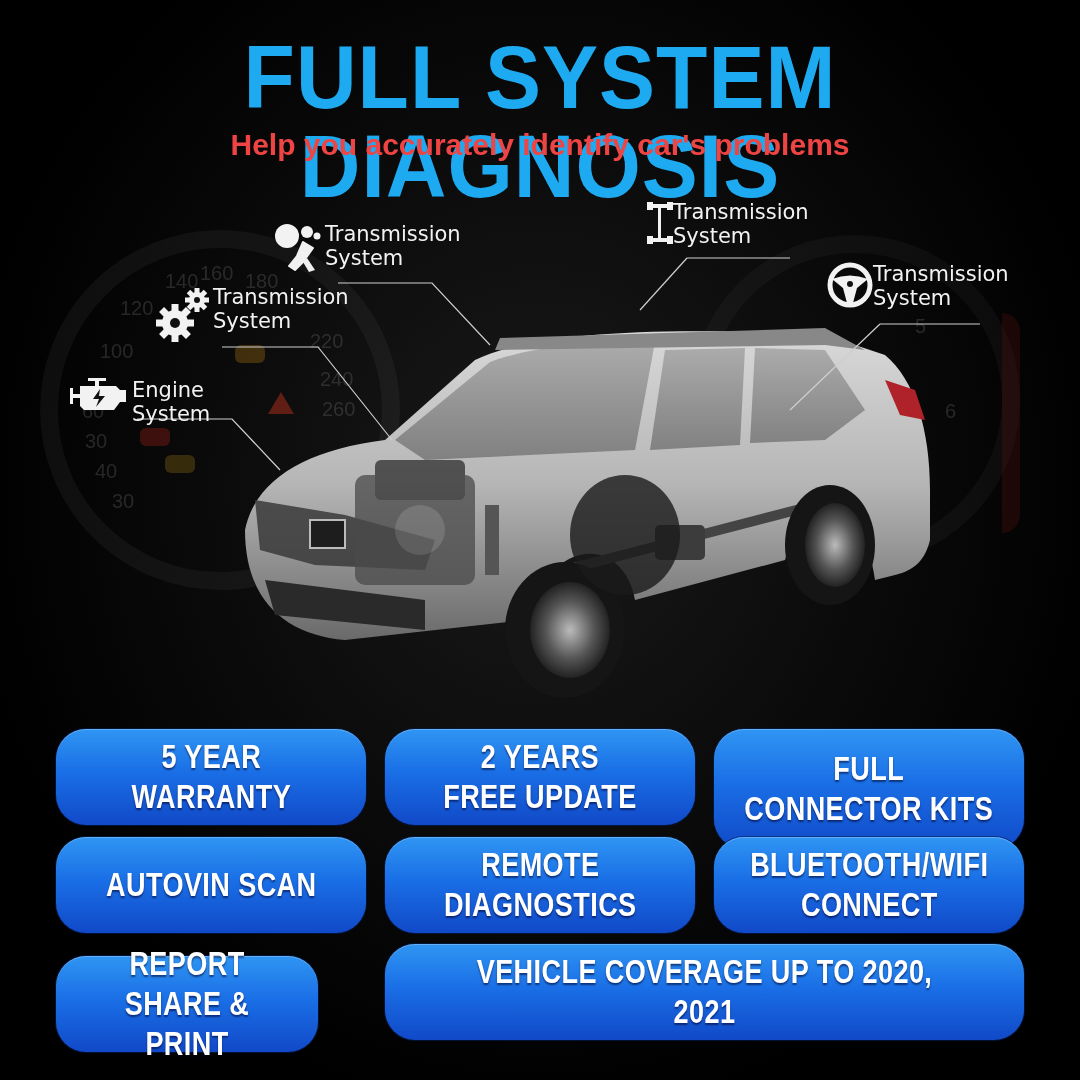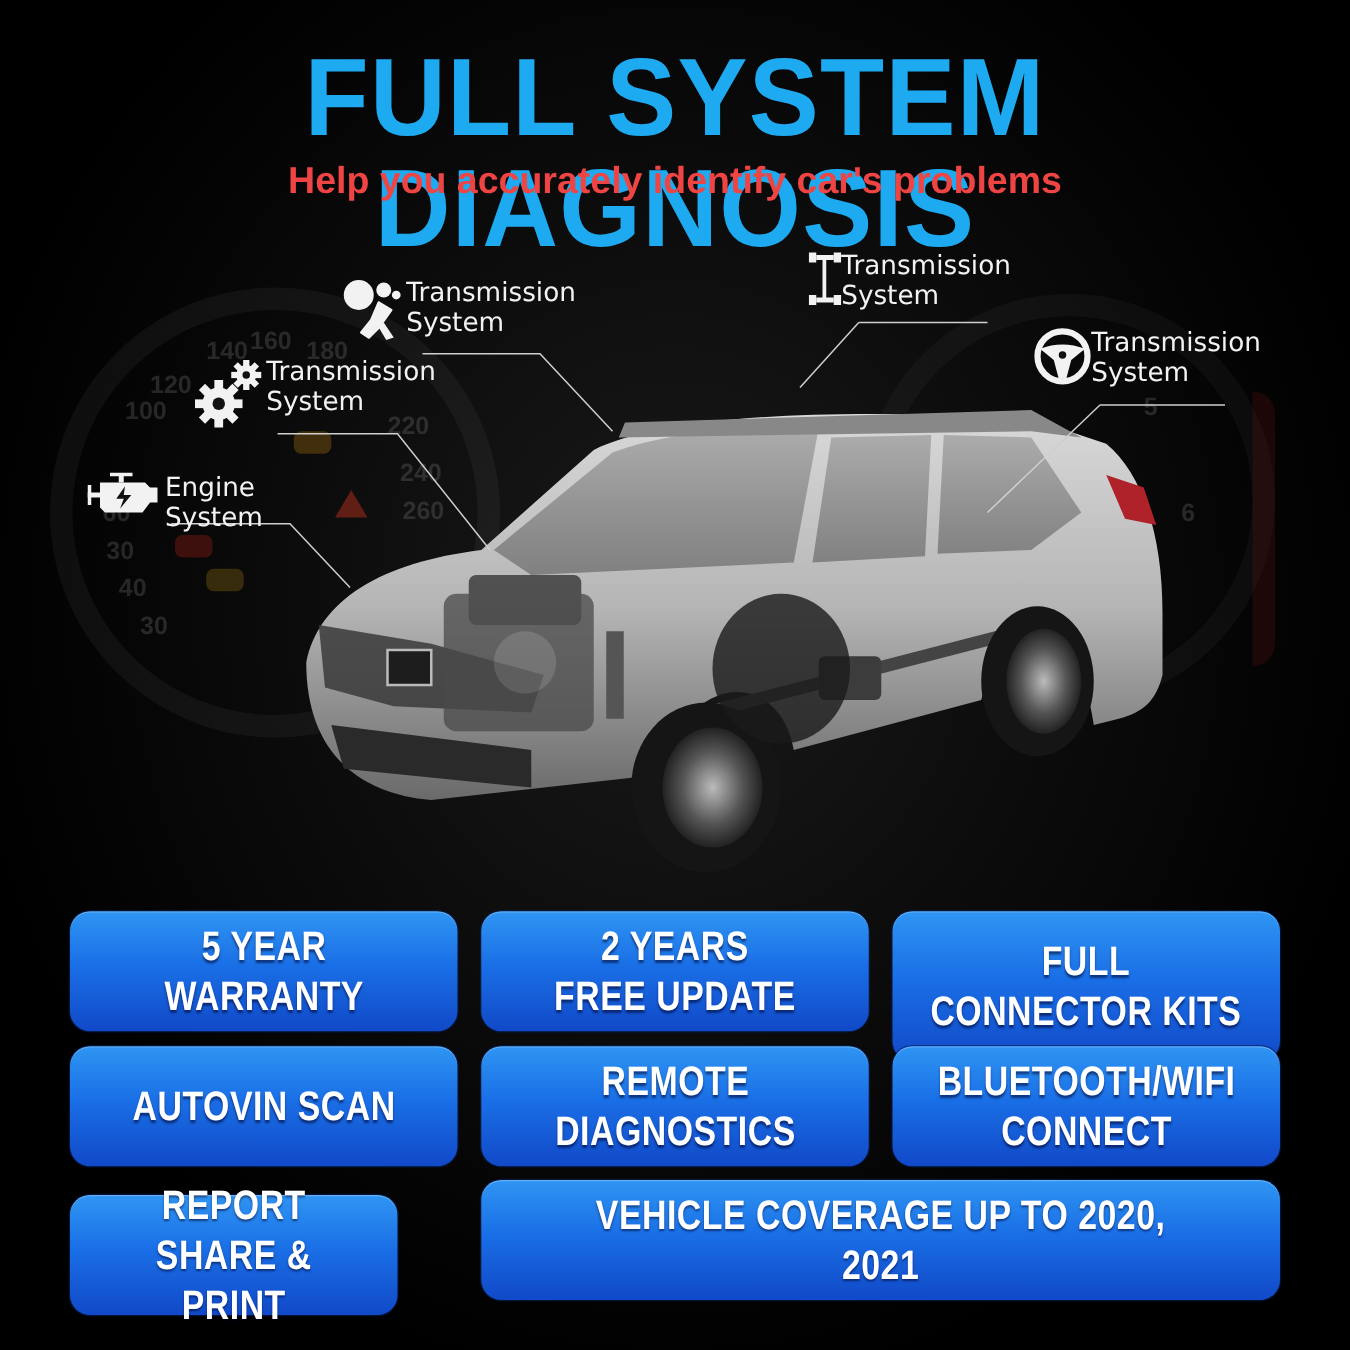--- a/index.html
+++ b/index.html
@@ -4,53 +4,53 @@
 <style>
   * { box-sizing: border-box; margin: 0; padding: 0; }
   html, body { width: 1080px; height: 1080px; background: #000; overflow: hidden; }
   body { position: relative; font-family: "Liberation Sans", sans-serif; color: #fff; }
 
   .bg { position: absolute; inset: 0; background: radial-gradient(ellipse at 50% 45%, #1a1a1a 0%, #0a0a0a 45%, #000 75%); }
   .gauge { position: absolute; border-radius: 50%; border: 18px solid rgba(120,120,120,0.10); }
   .gauge.left { left: 40px; top: 230px; width: 360px; height: 360px; }
   .gauge.right { left: 690px; top: 235px; width: 330px; height: 330px; border-color: rgba(110,110,110,0.08); }
   .gauge.right::after { content: ""; position: absolute; right: -18px; top: 60px; width: 18px; height: 220px; border-radius: 0 200px 200px 0; background: rgba(150,20,20,0.18); }
-  .gauge-num { position: absolute; font-size: 20px; font-weight: bold; color: rgba(140,140,140,0.25); }
+  .gauge-num { position: absolute; font-size: 20px; font-weight: normal; color: rgba(140,140,140,0.25); }
   .warn-tri { position: absolute; left: 268px; top: 392px; width: 0; height: 0; border-left: 13px solid transparent; border-right: 13px solid transparent; border-bottom: 22px solid rgba(200,50,30,0.45); }
   .warn-dot { position: absolute; width: 30px; height: 18px; border-radius: 6px; }
 
   .title { position: absolute; left: 0; top: 38px; width: 1080px; text-align: center;
     font-family: "Liberation Sans", sans-serif; font-weight: bold; font-size: 84px; letter-spacing: 1px;
     color: #1eaaf1; line-height: 1; transform: scaleY(1.05); }
   .subtitle { position: absolute; left: 0; top: 128px; width: 1080px; text-align: center;
     font-weight: bold; font-size: 30px; color: #ef4444; }
 
   .callout { position: absolute; display: flex; align-items: flex-start; gap: 0; }
   .callout .lbl { font-family: "DejaVu Sans", sans-serif; font-size: 21px; line-height: 24px; color: #f2f2f2; }
   .callout svg { display: block; }
   .leader { position: absolute; left: 0; top: 0; width: 1080px; height: 1080px; pointer-events: none; }
 
   .car { position: absolute; left: 225px; top: 300px; width: 720px; height: 400px; }
 
   .grid { position: absolute; left: 56px; top: 729px; width: 970px; height: 312px; }
-  .tile { position: absolute; border-radius: 16px;
+  .tile { position: absolute; border-radius: 30px;
     background: linear-gradient(180deg, #2f95f3 0%, #1a6fe6 45%, #1149c8 100%);
     box-shadow: inset 0 1px 0 rgba(255,255,255,0.25), 0 0 0 1px rgba(0,30,90,0.6);
     display: flex; align-items: center; justify-content: center; text-align: center; }
   .tile span { font-family: "Liberation Sans", sans-serif; font-weight: bold; font-size: 33px; line-height: 40px;
     color: #fff; letter-spacing: 0.5px; white-space: pre-line; transform: scaleX(0.82);
     text-shadow: 0 2px 2px rgba(0,0,40,0.55); }
 </style>
 </head>
 <body>
 
 <div class="bg">
   <div class="gauge left"></div>
   <div class="gauge right"></div>
-  <span class="gauge-num" style="left:100px;top:318px">100</span>
+  <span class="gauge-num" style="left:100px;top:340px">100</span>
   <span class="gauge-num" style="left:120px;top:297px">120</span>
   <span class="gauge-num" style="left:165px;top:270px">140</span>
   <span class="gauge-num" style="left:200px;top:262px">160</span>
   <span class="gauge-num" style="left:245px;top:270px">180</span>
   <span class="gauge-num" style="left:310px;top:330px">220</span>
   <span class="gauge-num" style="left:320px;top:368px">240</span>
   <span class="gauge-num" style="left:322px;top:398px">260</span>
   <span class="gauge-num" style="left:82px;top:400px">60</span>
   <span class="gauge-num" style="left:85px;top:430px">30</span>
   <span class="gauge-num" style="left:95px;top:460px">40</span>

